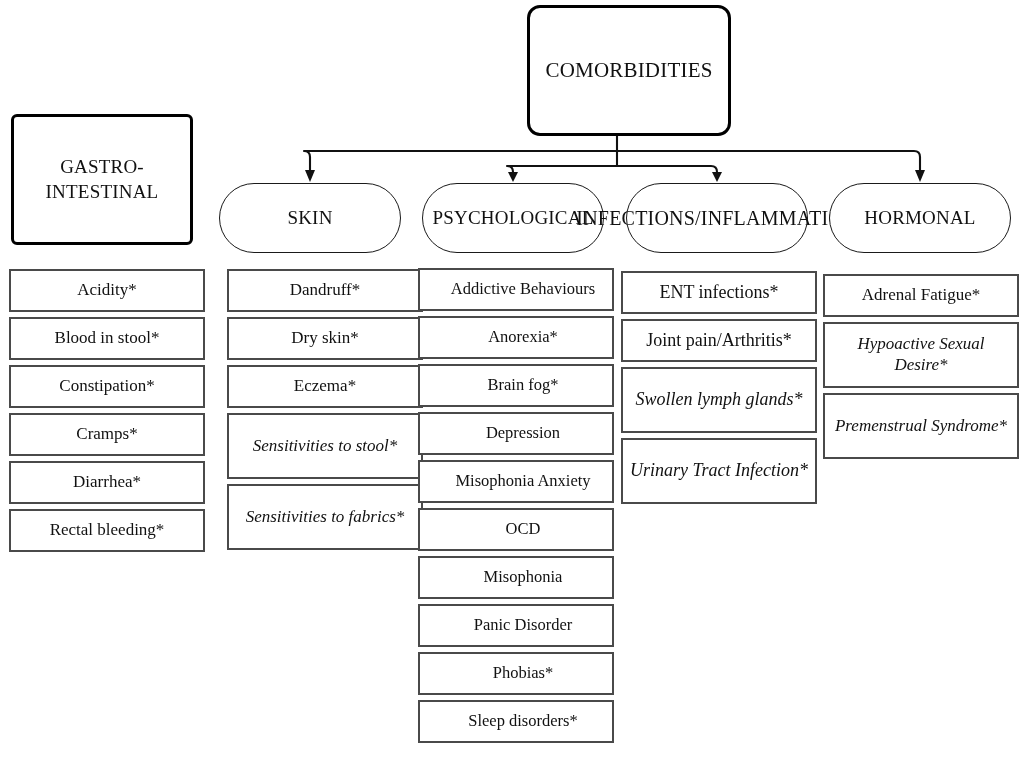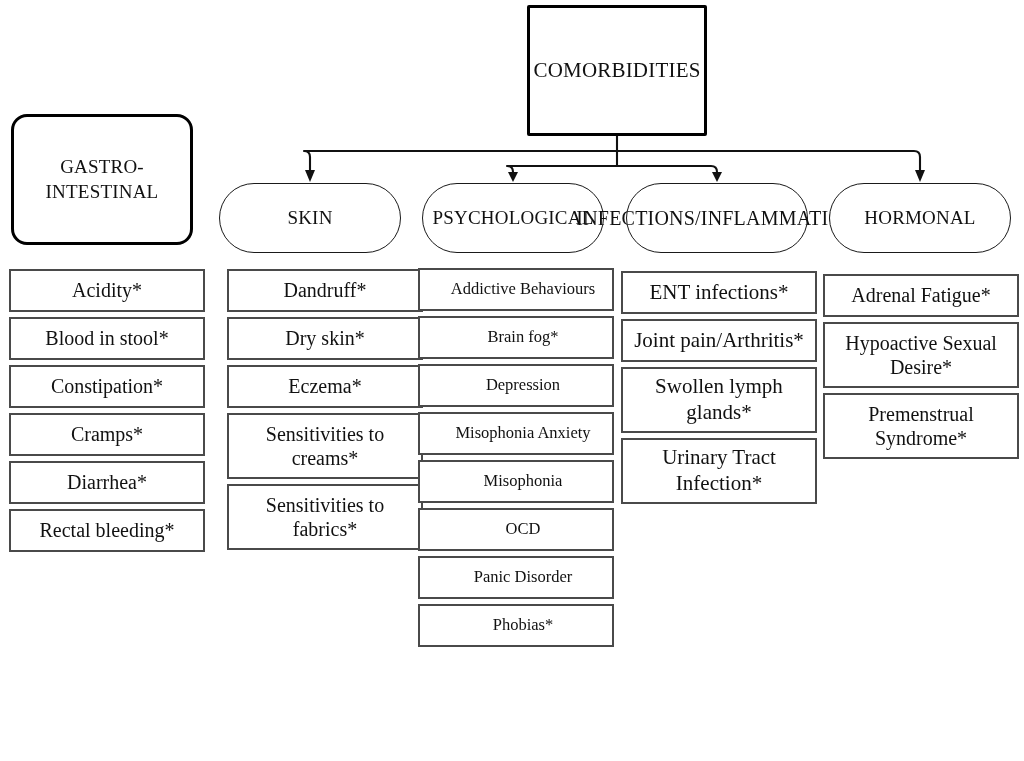--- a/index.html
+++ b/index.html
@@ -27,44 +27,44 @@
     width: 1024px;
     height: 761px;
     pointer-events: none;
   }
 
   
   .root-box {
     position: absolute;
     left: 527px;
     top: 5px;
-    width: 180px;
+    width: 204px;
     height: 131px;
     box-sizing: border-box;
     border: 3.5px solid #000000;
-    border-radius: 2px;
+    border-radius: 13px;
     background: #ffffff;
     display: flex;
     align-items: center;
     justify-content: center;
     text-align: center;
     font-size: 21px;
     letter-spacing: 0.2px;
   }
 
   
   .gi-head {
     position: absolute;
     left: 11px;
     top: 114px;
     width: 182px;
     height: 131px;
     box-sizing: border-box;
     border: 3.5px solid #000000;
-    border-radius: 16px;
+    border-radius: 6px;
     background: #ffffff;
     display: flex;
     align-items: center;
     justify-content: center;
     text-align: center;
     font-size: 19px;
     line-height: 1.28;
     letter-spacing: 0.2px;
   }
 
@@ -105,30 +105,31 @@
 
   .item {
     box-sizing: border-box;
     width: 196px;
     border: 2.2px solid #4a4a4a;
     background: #ffffff;
     display: flex;
     align-items: center;
     justify-content: center;
     text-align: center;
-    font-size: 20px;
+    font-size: 17px;
     line-height: 1.22;
     padding: 4px 6px;
     margin-bottom: 5px;
     min-height: 43px;
   }
   .item.tall {
     min-height: 66px;
-  }
-  .col.col3 .item { font-size: 21px; }
+    font-style: italic;
+  }
+  .col.col3 .item { font-size: 18px; }
   .col.col2 .item { font-size: 16.5px; padding-left: 20px; }
 </style>
 </head>
 <body>
 
 <div id="canvas">
 
   <svg class="connectors" viewBox="0 0 1024 761" width="1024" height="761" aria-hidden="true">
     <g fill="none" stroke="#111111" stroke-width="2.1" stroke-linecap="butt" stroke-linejoin="round">
 
@@ -172,33 +173,35 @@
     <div class="item">Constipation*</div>
     <div class="item">Cramps*</div>
     <div class="item">Diarrhea*</div>
     <div class="item">Rectal bleeding*</div>
   </div>
 
   <div class="col col1">
     <div class="item">Dandruff*</div>
     <div class="item">Dry skin*</div>
     <div class="item">Eczema*</div>
-    <div class="item tall">Sensitivities to creams*</div>
+    <div class="item tall">Sensitivities to stool*</div>
     <div class="item tall">Sensitivities to fabrics*</div>
   </div>
 
   <div class="col col2">
     <div class="item">Addictive Behaviours</div>
+    <div class="item">Anorexia*</div>
     <div class="item">Brain fog*</div>
     <div class="item">Depression</div>
     <div class="item">Misophonia Anxiety</div>
+    <div class="item">OCD</div>
     <div class="item">Misophonia</div>
-    <div class="item">OCD</div>
     <div class="item">Panic Disorder</div>
     <div class="item">Phobias*</div>
+    <div class="item">Sleep disorders*</div>
   </div>
 
   <div class="col col3">
     <div class="item">ENT infections*</div>
     <div class="item">Joint pain/Arthritis*</div>
     <div class="item tall">Swollen lymph glands*</div>
     <div class="item tall">Urinary Tract Infection*</div>
   </div>
 
   <div class="col col4">

